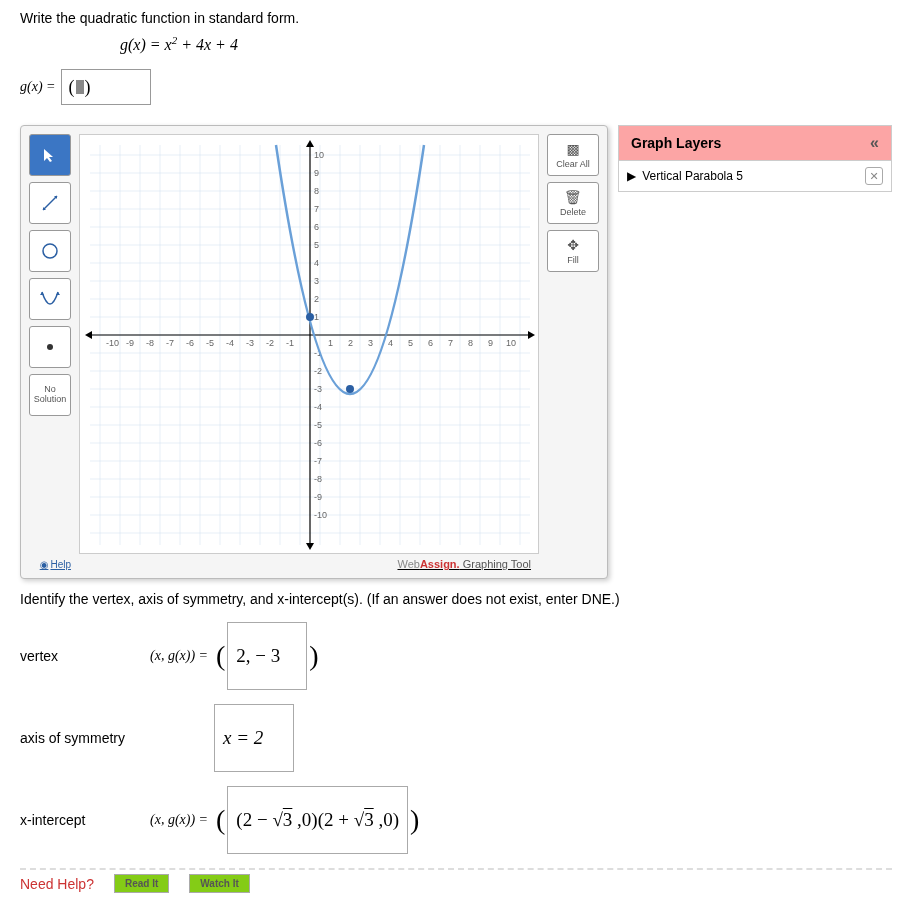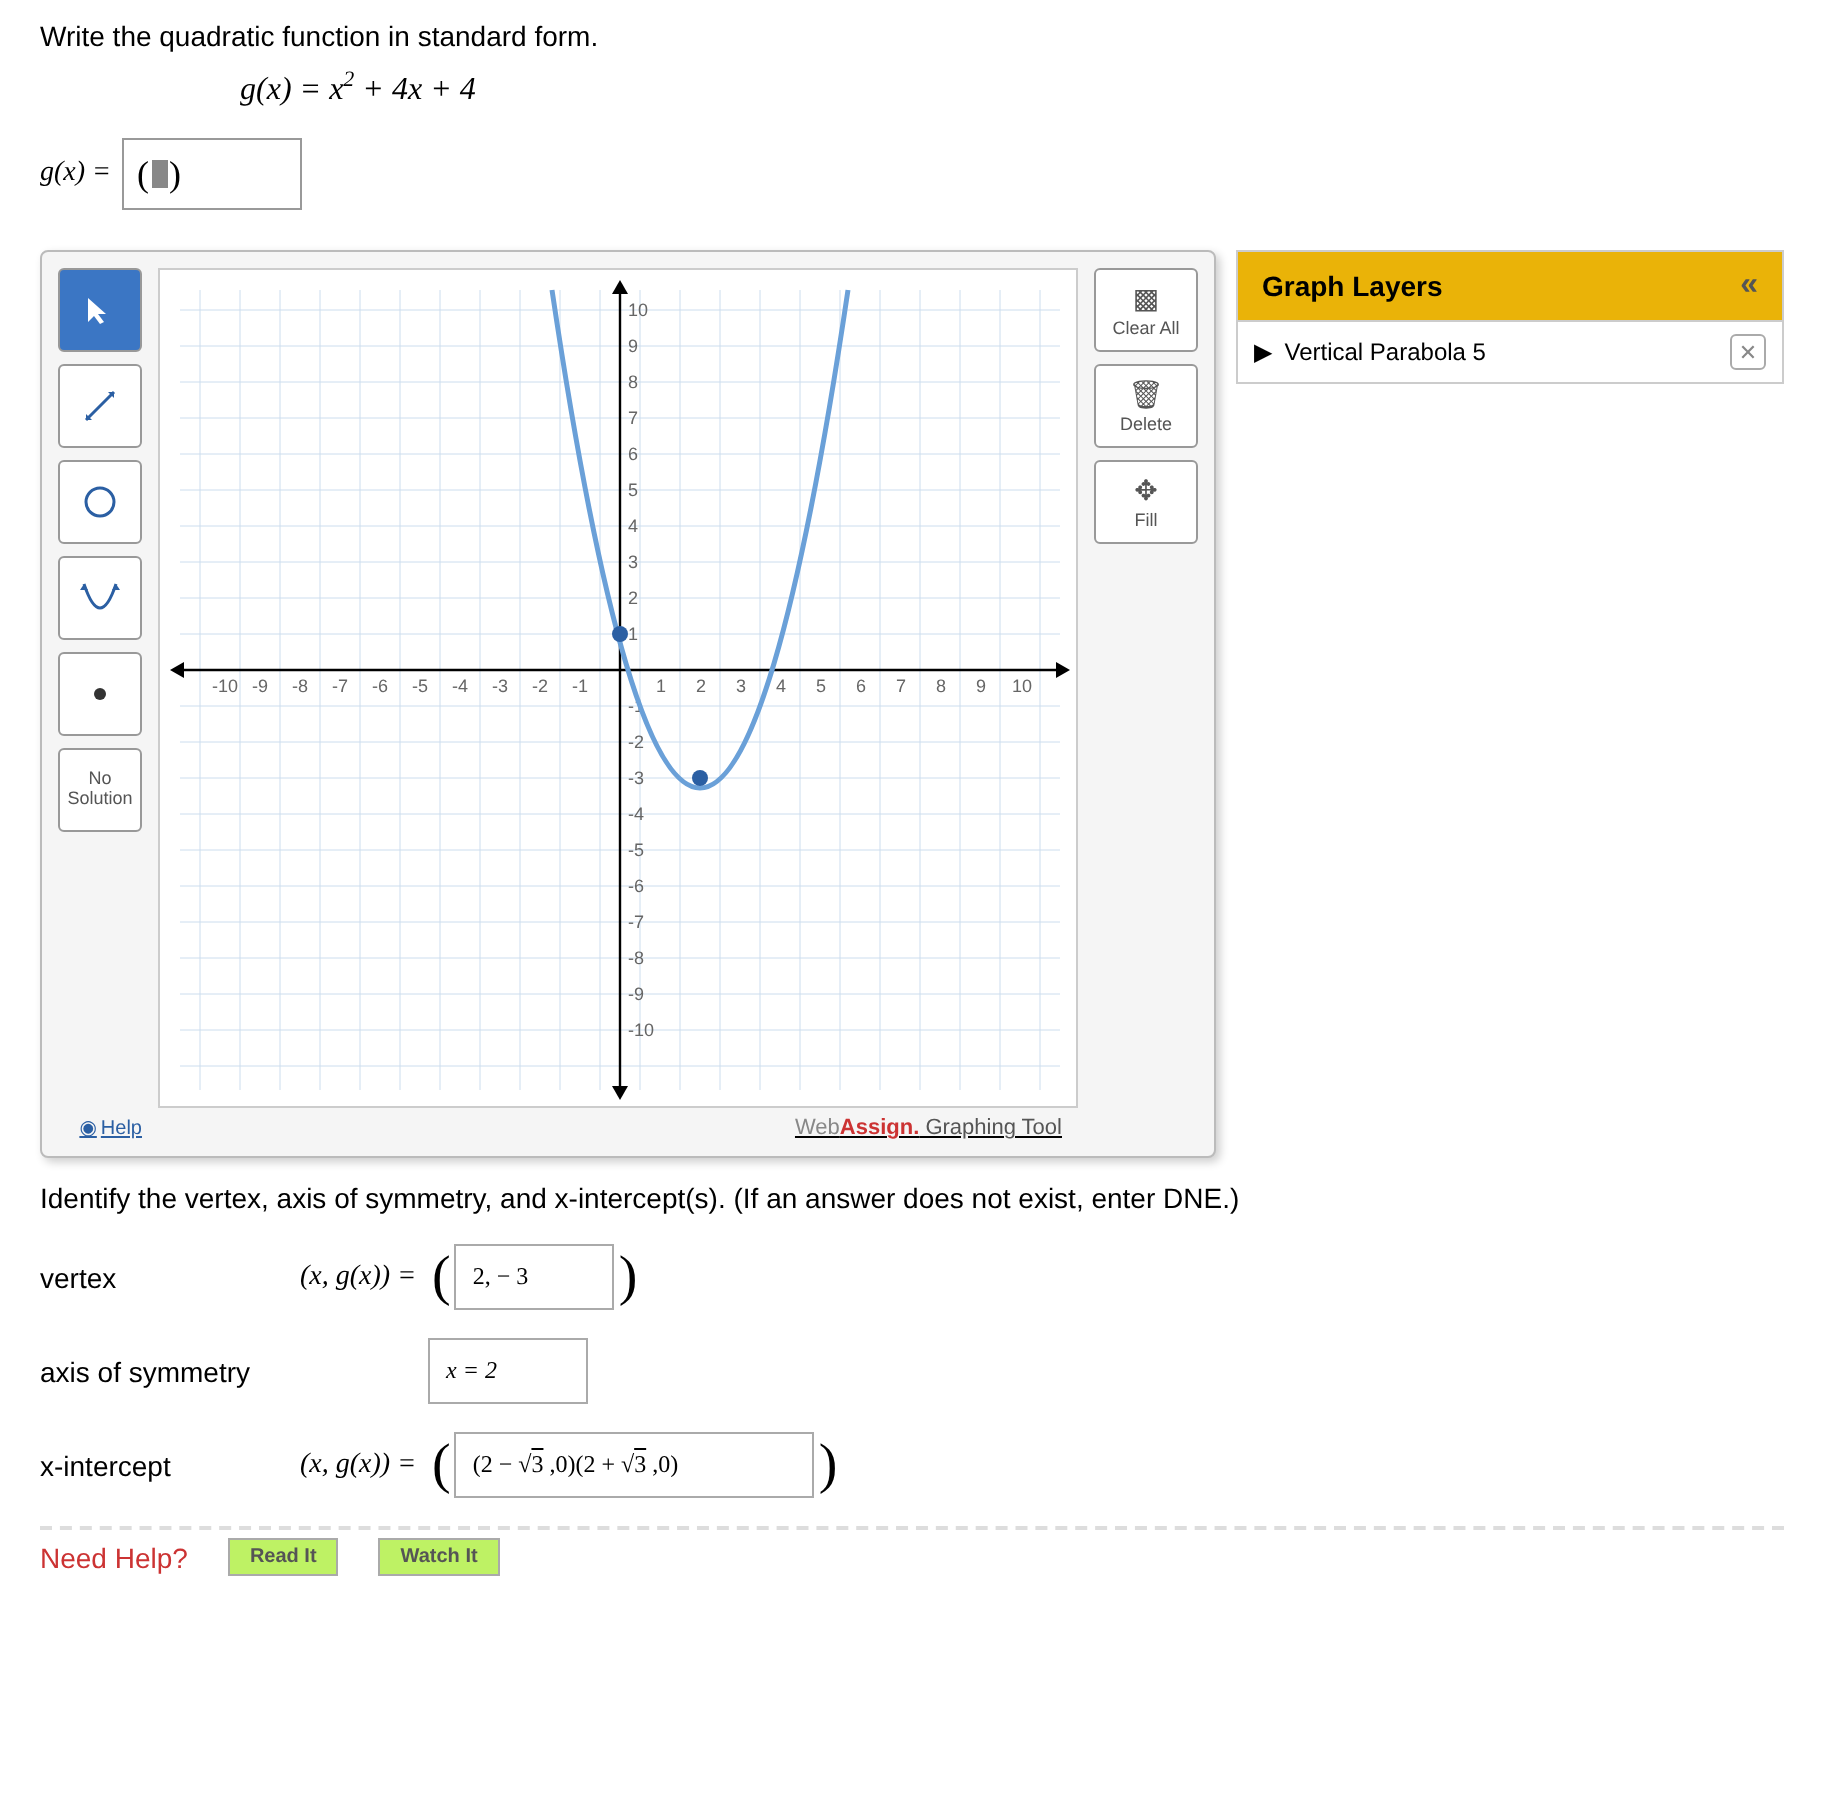--- a/index.html
+++ b/index.html
@@ -19,38 +19,38 @@
   .tool-btn.active { background: #3b76c4; color:#fff; }
   .tool-btn.ns { font-size: 9px; color:#555; flex-direction: column; line-height:1.1; height:42px;}
   .help-btn { margin-top:auto; font-size:10px; color:#2b5fa3; cursor:pointer; text-decoration:underline; display:flex; align-items:center; gap:2px;}
   .graph-container { background:#fff; border:1px solid #ccc; position:relative; width:460px; height:420px;}
   .action-column { display:flex; flex-direction:column; gap:6px;}
   .action-btn { width:52px; height:42px; border:1px solid #999; background:#fff; border-radius:3px; font-size:9px; display:flex; flex-direction:column; align-items:center; justify-content:center; gap:2px; cursor:pointer; color:#555;}
   .action-btn .icon { font-size:14px;}
   .branding { text-align:right; font-size:11px; margin-top:4px; margin-right:8px;text-decoration:underline;}
   .branding .wa1 { color:#888;} .branding .wa2 { color:#c33; font-weight:bold;} .branding .wa3 { color:#555;}
   .layers-panel { flex:1; }
-  .layers-header { display:flex; align-items:center; justify-content:space-between; background:#eab308; border:1px solid #ccc; padding:8px 12px; font-weight:bold;}
+  .layers-header { display:flex; align-items:center; justify-content:space-between; background:#fca5a5; border:1px solid #ccc; padding:8px 12px; font-weight:bold;}
   .layers-header .collapse { font-size:16px; color:#555;}
   .layer-item { display:flex; align-items:center; justify-content:space-between; border:1px solid #ccc; border-top:none; padding:6px 8px; font-size:12px;}
   .layer-item .left { display:flex; align-items:center; gap:6px;}
   .layer-item .del { width:18px; height:18px; border:1px solid #aaa; border-radius:3px; display:flex; align-items:center; justify-content:center; font-size:11px; color:#888; cursor:pointer;}
   .sub-data { margin-top:16px;}
   .sub-data a { color:#2b5fa3; font-size:12px; text-decoration:underline; cursor:pointer;}
   .sub-data .plus { border:1px solid #2b5fa3; font-size:9px; padding:0 2px; margin-right:4px; text-decoration:none; display:inline-block;}
   .identify { margin-top:12px; margin-bottom:15px;}
   .answer-row { display:flex; align-items:center; margin-bottom:14px;}
   .ans-label { width:130px;}
   .ans-prefix { font-family:'Times New Roman',serif; font-style:italic; margin-right:6px;}
-  .ans-input { border:1px solid #aaa; padding:8px 8px; min-width:80px; font-size:12px; font-family:'Times New Roman',serif;}
+  .ans-input { border:1px solid #aaa; padding:22px 8px; min-width:80px; font-size:19px; font-family:'Times New Roman',serif;}
   .ans-input.wide { min-width:180px;}
   .big-paren { font-size:28px; font-family:'Times New Roman',serif; margin:0 2px;}
   .need-help { display:flex; align-items:center; gap:20px; margin-top:10px; border-top: 2px dashed #ddd; padding-top: 4px;}
   .need-help-label { color:#c33;}
-  .help-small-btn { background:#bef264; border:1px solid #aaa; padding:3px 10px; font-size:10px; font-weight:bold; cursor:pointer; color:#555;}
+  .help-small-btn { background:#84cc16; border:1px solid #aaa; padding:3px 10px; font-size:10px; font-weight:bold; cursor:pointer; color:#555;}
   svg text { font-size:9px; fill:#666; font-family:Arial;}
   .sqrt { text-decoration: overline; }
 </style>
 </head>
 <body>
 
 <div class="container">
 
   <div class="question-text">Write the quadratic function in standard form.</div>
   <div class="equation-display">

